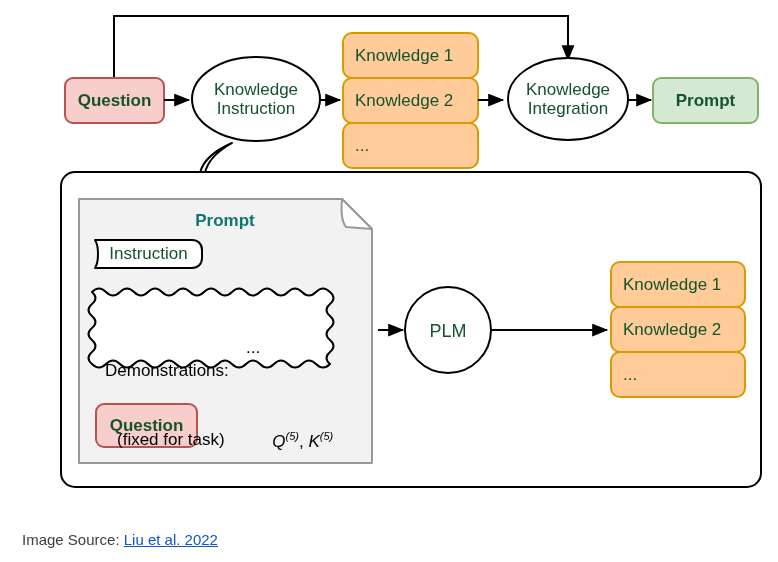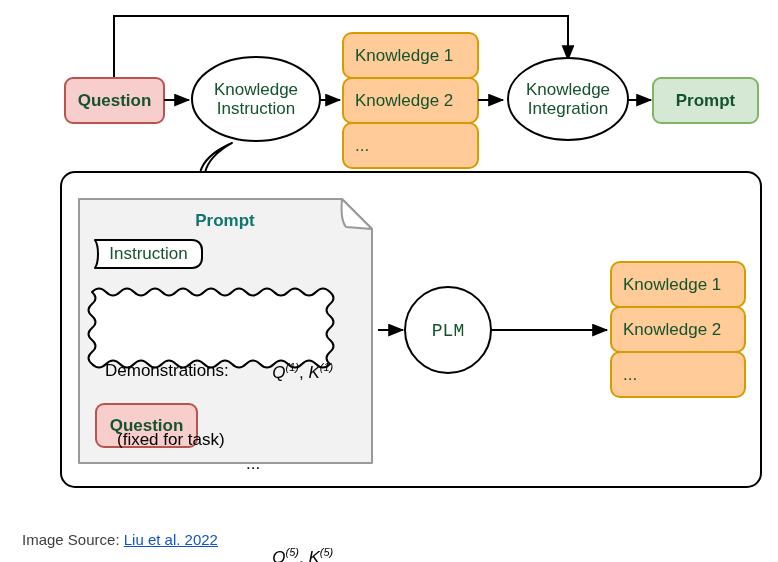--- a/index.html
+++ b/index.html
@@ -167,32 +167,29 @@
   <div class="node-label lbl-prompt-title" style="left:150px; top:208px; width:150px; height:26px;">Prompt</div>
 
   <div class="node-label lbl-instruction" style="left:95px; top:240px; width:107px; height:28px;text-align:center;">Instruction</div>
 
   <div class="demo-left" style="left:105px; top:314px;">
     <div>Demonstrations:</div>
     <div style="padding-left:12px;">(fixed for task)</div>
   </div>
 
   <div class="demo-right" style="left:244px; top:291px;">
-    <div>
-      <span>Q</span><span class="sup">(1)</span><span class="plain">, </span><span>K</span><span class="sup">(1)</span>
-    </div>
     <div class="plain" style="padding-left:2px;">...</div>
     <div>
       <span>Q</span><span class="sup">(5)</span><span class="plain">, </span><span>K</span><span class="sup">(5)</span>
     </div>
   </div>
 
   <div class="node-label lbl-pill" style="left:96px; top:404px; width:101px; height:43px;">Question</div>
 
-  <div class="node-label lbl-plm" style="left:405px; top:288px; width:86px; height:86px;font-family:Liberation Mono, monospace;">PLM</div>
+  <div class="node-label lbl-plm" style="left:405px; top:288px; width:86px; height:86px;">PLM</div>
 
 
   <div class="node-label lbl-know" style="left:611px; top:262px; width:134px; height:45px; justify-content:flex-start; padding-left:12px; box-sizing:border-box;">Knowledge 1</div>
   <div class="node-label lbl-know" style="left:611px; top:307px; width:134px; height:45px; justify-content:flex-start; padding-left:12px; box-sizing:border-box;">Knowledge 2</div>
   <div class="node-label lbl-know" style="left:611px; top:352px; width:134px; height:45px; justify-content:flex-start; padding-left:12px; box-sizing:border-box;">...</div>
 
   <div class="footer">
     <span>Image Source: </span><span class="link">Liu et al. 2022</span>
   </div>
 

